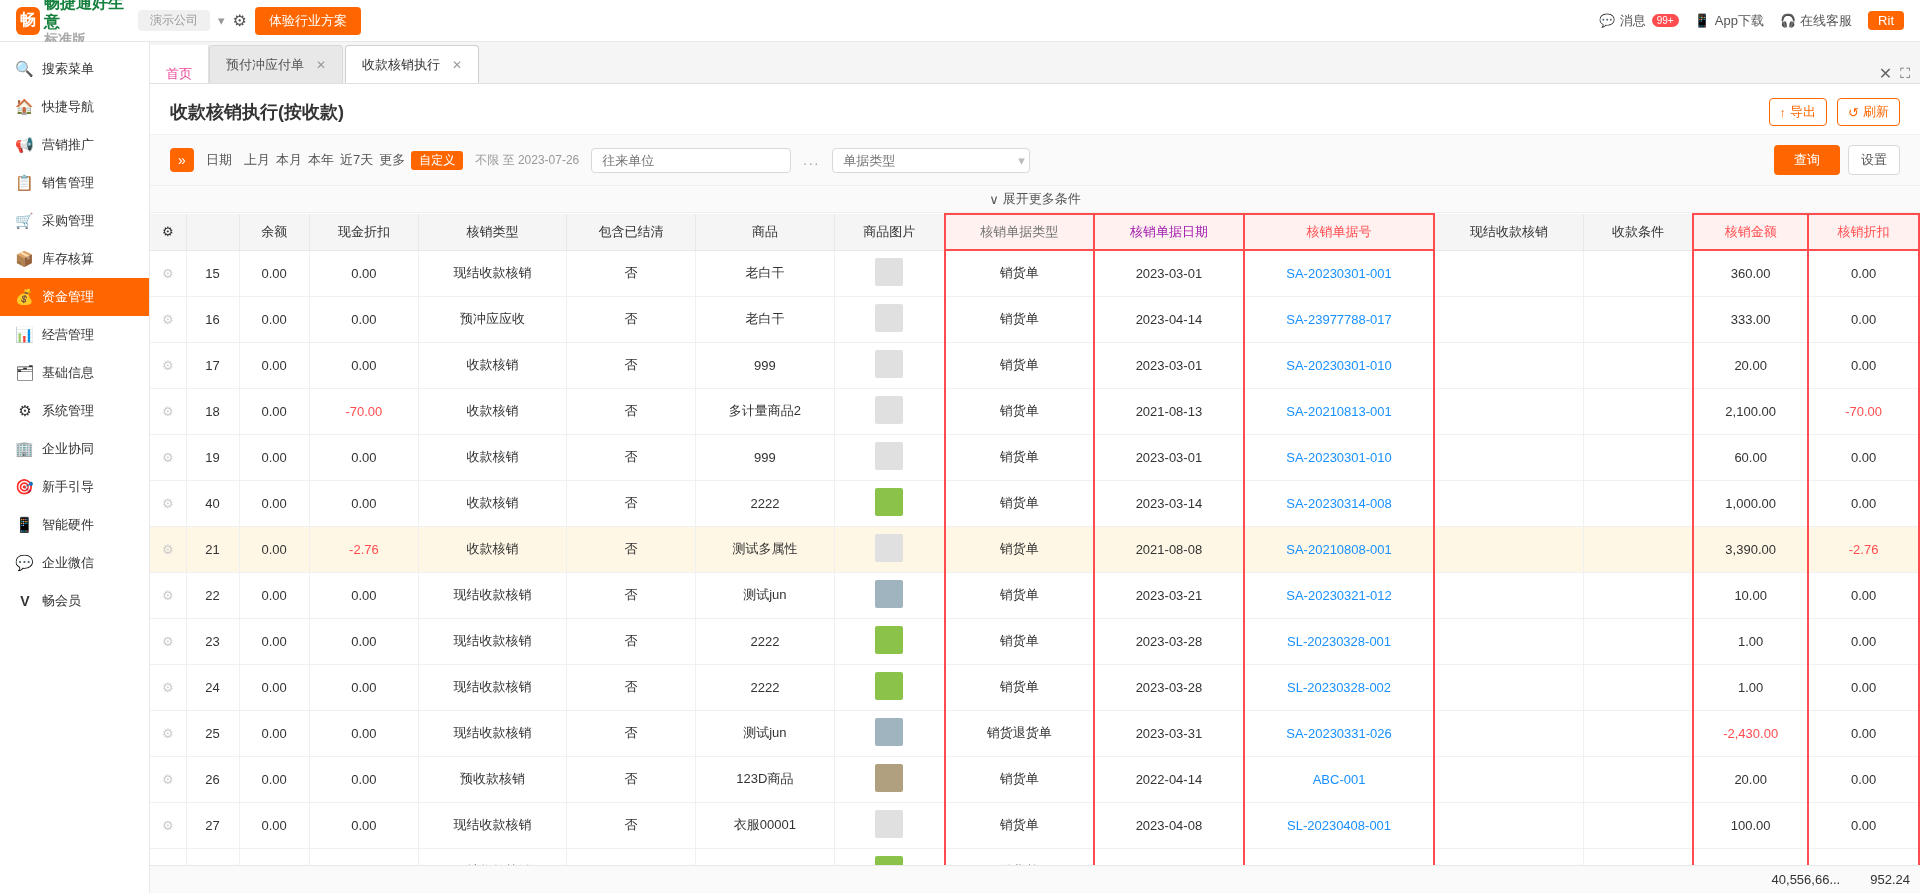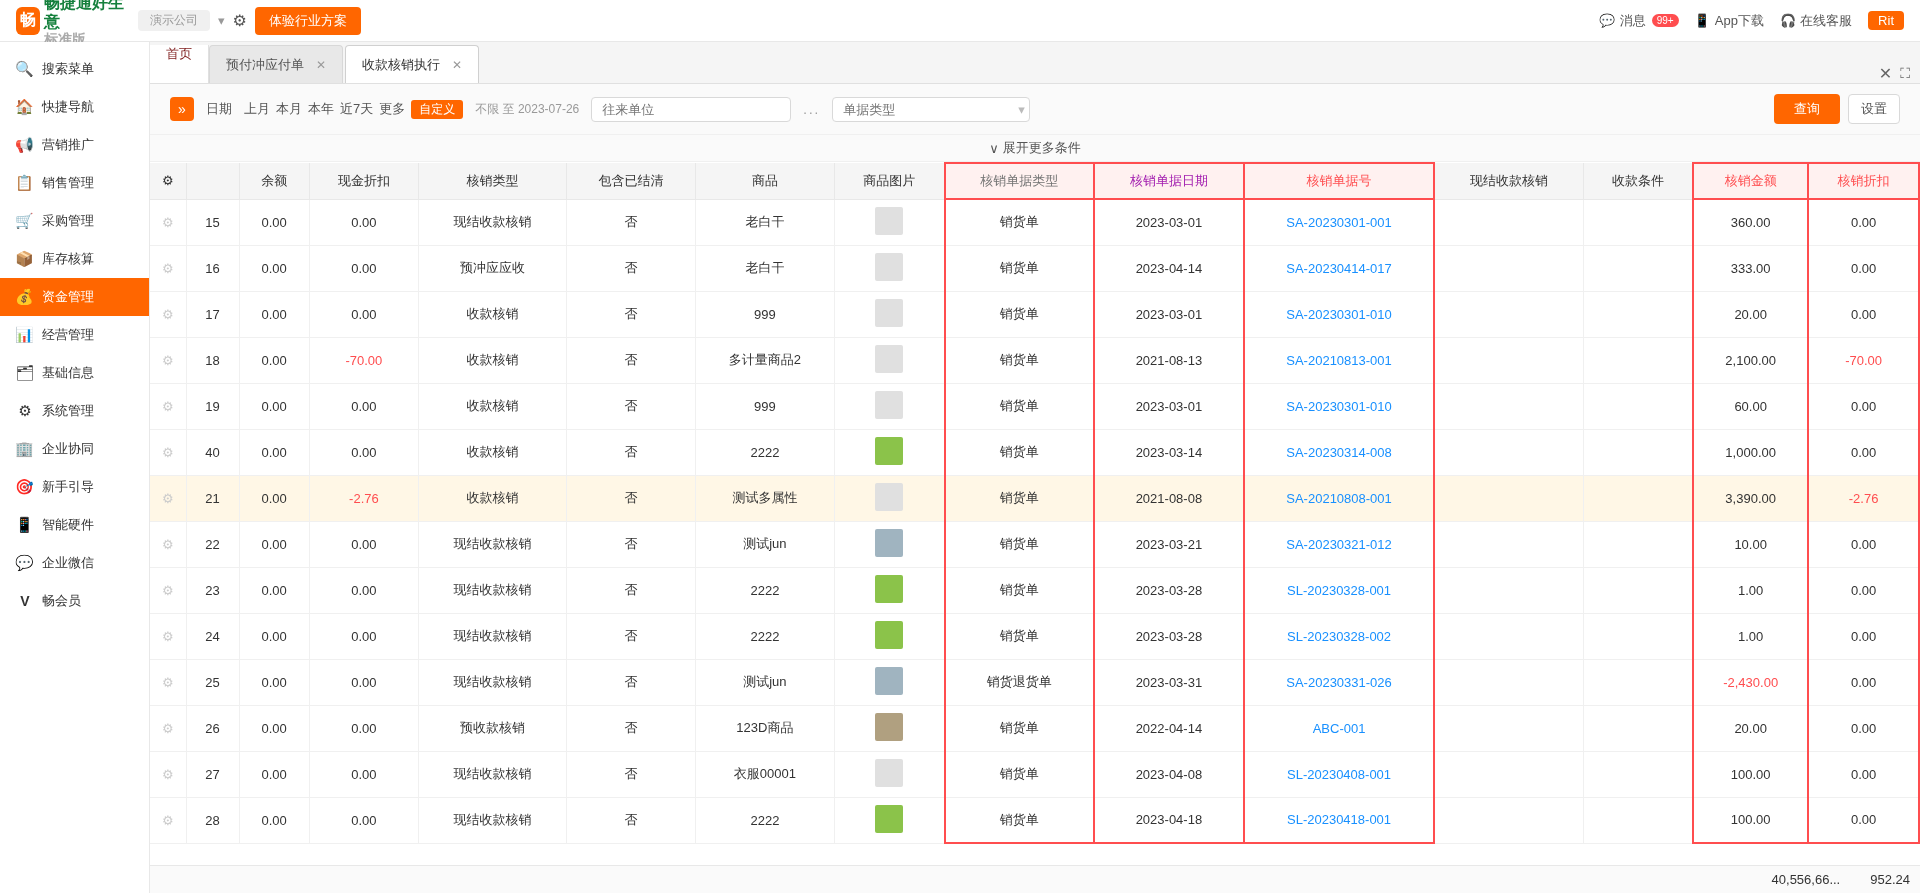--- a/index.html
+++ b/index.html
@@ -146,26 +146,26 @@
       gap: 8px;
     }
     .tab-item.active {
       background: #fff;
       color: #333;
       border-color: #d0d0d0;
     }
     .tab-home {
       height: 38px;
       display: flex;
-      align-items: flex-start;
+      align-items: flex-end;
       padding: 0 16px;
       background: #fff;
       border-right: 1px solid #e0e0e0;
       cursor: pointer;
-      color: #7f1d1d;
+      color: #ec4899;
       font-size: 13px;
     }
     .tab-close {
       font-size: 12px;
       color: #999;
       cursor: pointer;
       margin-left: 4px;
     }
     .tab-bar-right {
       margin-left: auto;
@@ -512,20 +512,33 @@
         <span class="tab-close">✕</span>
       </div>
       <div class="tab-bar-right">
         <span style="font-size:16px;color:#666">✕</span>
         <span style="font-size:14px;color:#666">⛶</span>
       </div>
     </div>
 
     <div class="page-content">
 
+      <div class="page-header">
+        <div class="page-title">收款核销执行(按收款)</div>
+        <div class="header-actions">
+          <div class="btn-export">
+            <span>↑</span>
+            <span>导出</span>
+          </div>
+          <div class="btn-refresh">
+            <span>↺</span>
+            <span>刷新</span>
+          </div>
+        </div>
+      </div>
 
       <div class="filter-bar">
         <button class="filter-expand-btn">»</button>
         <span class="filter-label">日期</span>
         <div class="filter-date-btns">
           <span class="filter-date-btn">上月</span>
           <span class="filter-date-btn">本月</span>
           <span class="filter-date-btn">本年</span>
           <span class="filter-date-btn">近7天</span>
           <span class="filter-date-btn">更多</span>
@@ -592,21 +605,21 @@
       <td style="color:#ccc">⚙</td>
       <td>16</td>
       <td>0.00</td>
       <td class="">0.00</td>
       <td>预冲应应收</td>
       <td>否</td>
       <td>老白干</td>
       <td><div class="img-thumb" style="margin:0 auto;"></div></td>
       <td style="border-left:2px solid #ff4d4f;border-right:2px solid #ff4d4f">销货单</td>
       <td style="border-left:2px solid #ff4d4f;border-right:2px solid #ff4d4f">2023-04-14</td>
-      <td style="border-left:2px solid #ff4d4f;border-right:2px solid #ff4d4f"><a class="td-link" href="#">SA-20230414-017</a></td>
+      <td style="border-left:2px solid #ff4d4f;border-right:2px solid #ff4d4f"><a class="td-link" href="#">SA-23977788-017</a></td>
       <td></td>
       <td></td>
       <td class="" style="border-left:2px solid #ff4d4f;border-right:2px solid #ff4d4f">333.00</td>
       <td class="" style="border-left:2px solid #ff4d4f;border-right:2px solid #ff4d4f">0.00</td>
     </tr>
               <tr>
       <td style="color:#ccc">⚙</td>
       <td>17</td>
       <td>0.00</td>
       <td class="">0.00</td>

